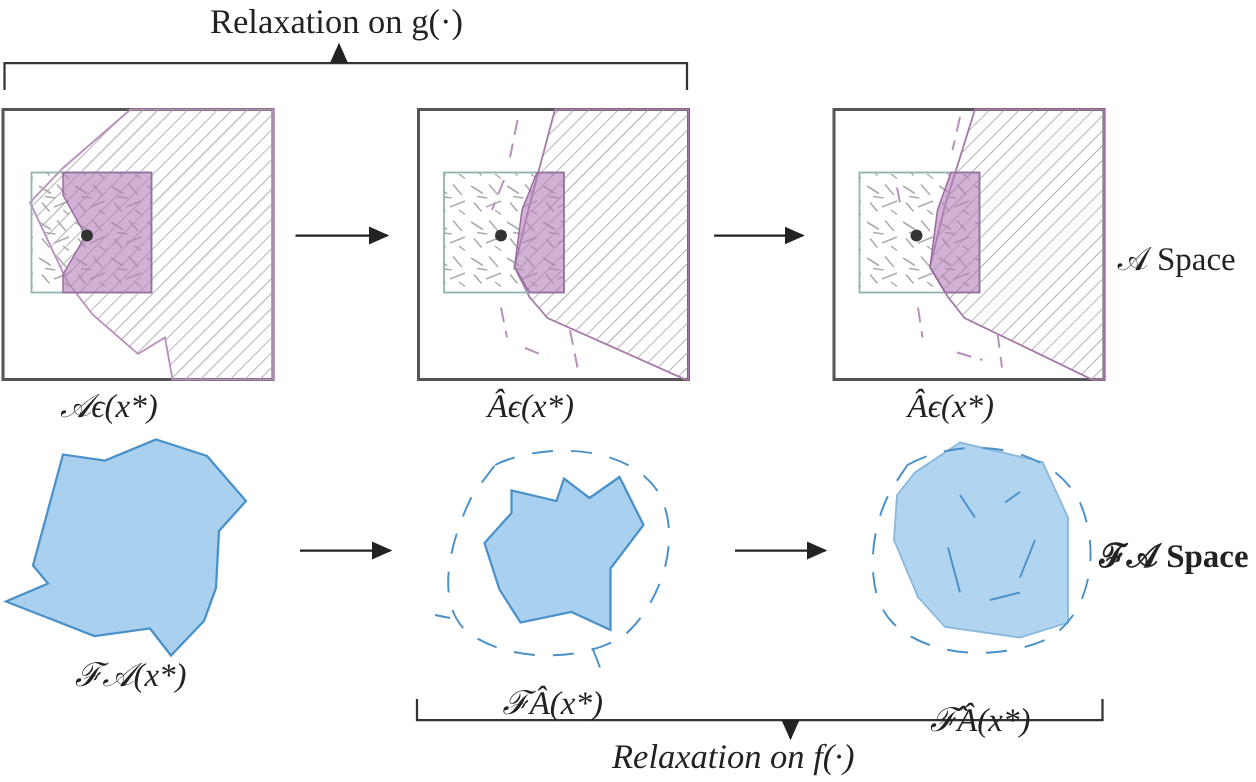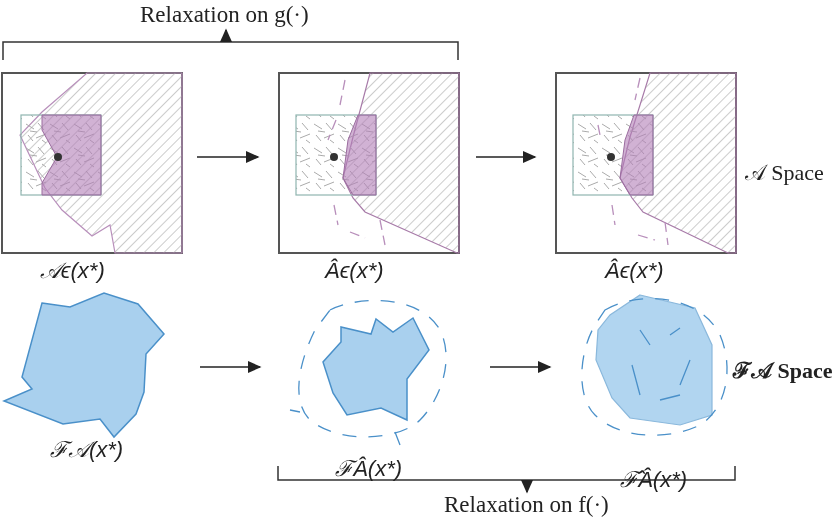--- a/index.html
+++ b/index.html
@@ -1,19 +1,19 @@
 <!DOCTYPE html>
 <html><head>
 <meta charset="utf-8">
 <style>
   html, body { margin: 0; padding: 0; background: #ffffff; }
   body { width: 837px; height: 521px; position: relative; overflow: hidden; font-family: "Liberation Serif", serif; color: #222; }
   svg.canvas { position: absolute; left: 0; top: 0; }
   .lbl { position: absolute; font-family: "Liberation Serif", serif; font-size: 22px; color: #222; white-space: nowrap; }
-  .math { font-family: Liberation Sans, sans-serif; font-style: italic; text-align: right; }
+  .math { font-family: Liberation Serif, serif; font-style: italic; text-align: right; }
   .title { font-size: 23px; }
 </style>
 </head>
 <body>
 
 <svg class="canvas" width="837" height="521" viewBox="0 0 837 521">
   <defs>
     <pattern id="hatch" patternUnits="userSpaceOnUse" width="7" height="7" patternTransform="rotate(45)">
       <line x1="0" y1="0" x2="0" y2="7" stroke="#9a9a9a" stroke-width="1"></line>
     </pattern>
@@ -85,21 +85,21 @@
     <path d="M640,330 L650,345 M670,335 L680,328 M690,360 L680,385 M632,365 L640,395 M660,400 L680,395" fill="none" stroke="#4a90c9" stroke-width="1.3"></path>
   </g>
 
   <g>
     <path d="M278,466 L278,480 L735,480 L735,466" fill="none" stroke="#333" stroke-width="1.5"></path>
     <line x1="527" y1="480" x2="527" y2="492" stroke="#222" stroke-width="1.5" marker-end="url(#arrowhead)"></line>
   </g>
 </svg>
 
 <div class="lbl title" style="left:140px; top:2px;">Relaxation on g(·)</div>
-<div class="lbl title" style="left:444px; top:492px;">Relaxation on f(·)</div>
+<div class="lbl title" style="left:408px; top:492px;font-style:italic;">Relaxation on f(·)</div>
 
 <div class="lbl math" style="left:40px; top:258px;">𝒜ϵ(x*)</div>
 <div class="lbl math" style="left:325px; top:258px;">Âϵ(x*)</div>
 <div class="lbl math" style="left:605px; top:258px;">Âϵ(x*)</div>
 <div class="lbl" style="left:745px; top:146px;margin-top:14px;">𝒜 Space</div>
 
 <div class="lbl math" style="left:50px; top:433px;">ℱ𝒜(x*)</div>
 <div class="lbl math" style="left:335px; top:452px;">ℱÂ(x*)</div>
 <div class="lbl math" style="left:620px; top:463px;">ℱ̂Â(x*)</div>
 <div class="lbl" style="left:733px; top:354px;font-weight:bold;">ℱ𝒜 Space</div>

